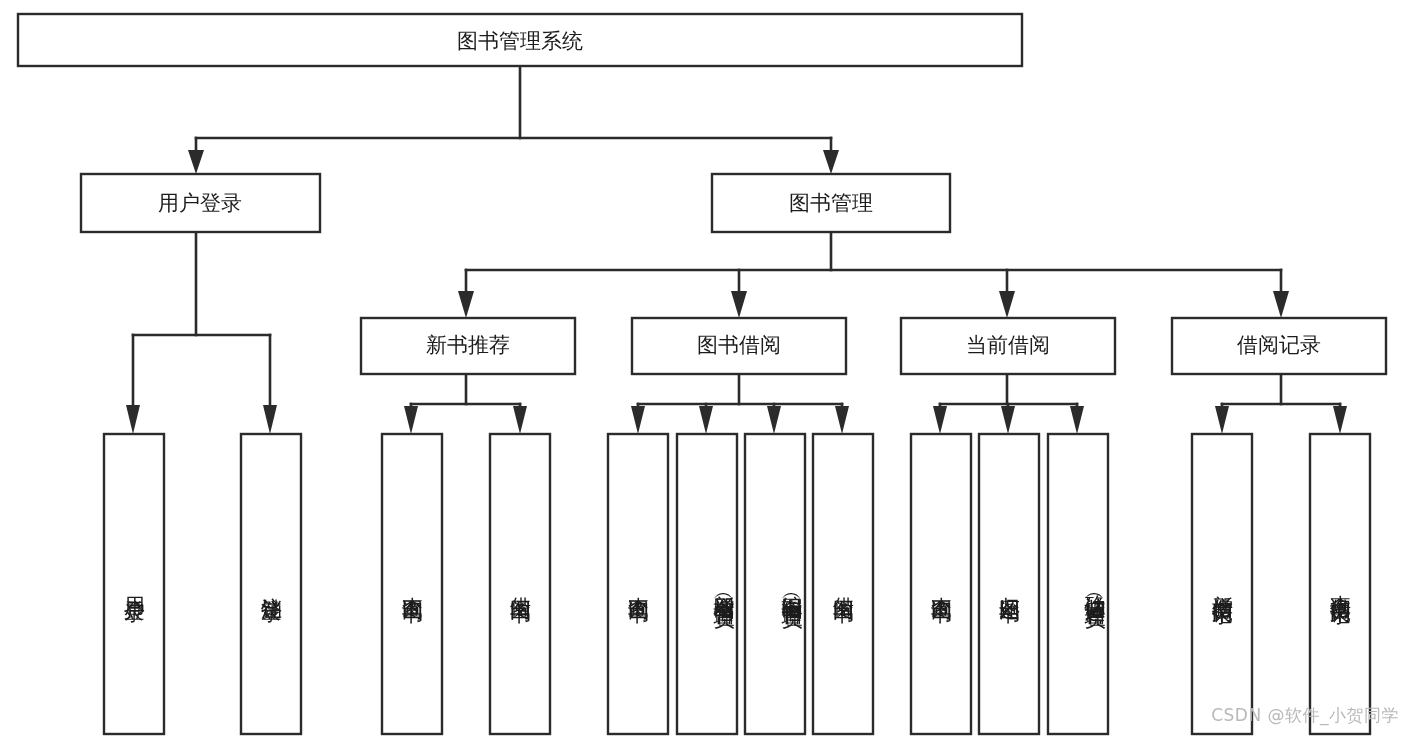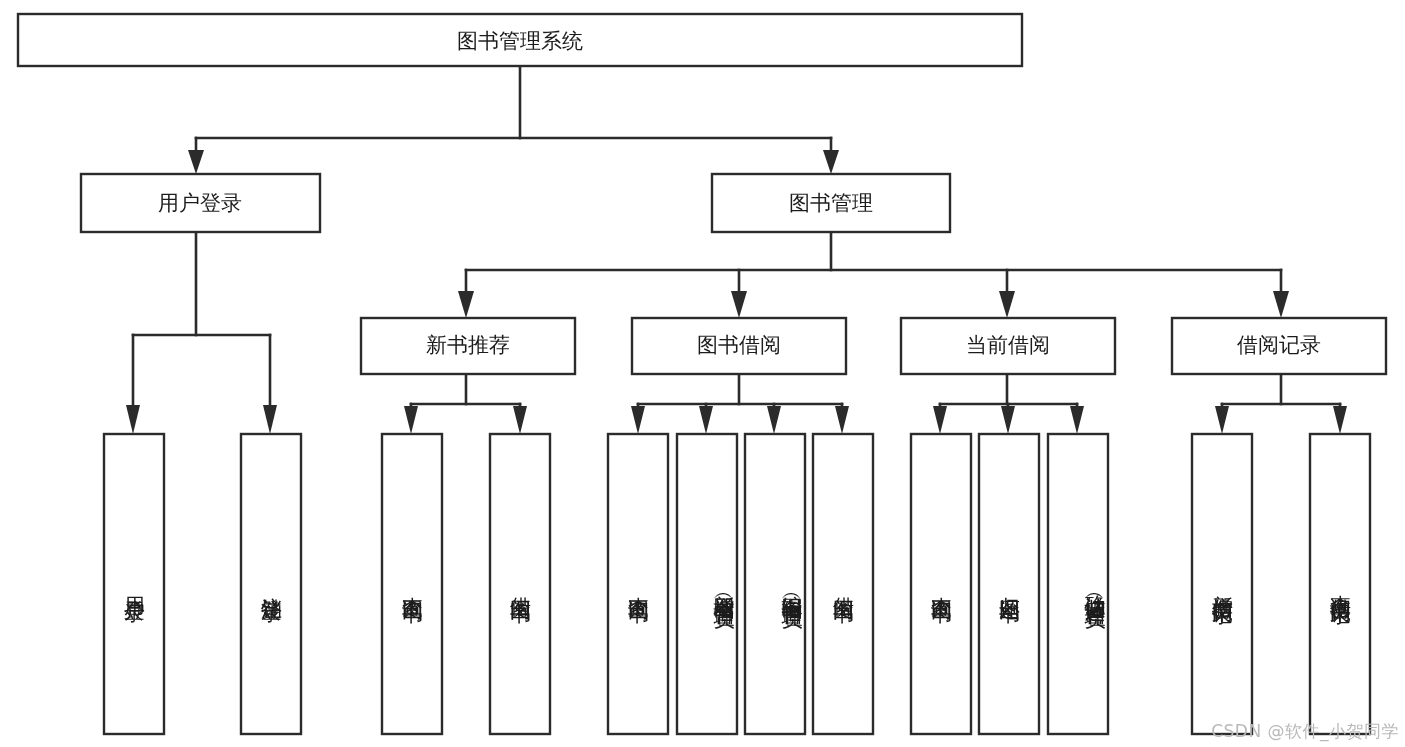--- a/index.html
+++ b/index.html
@@ -57,21 +57,21 @@
     line-height: 1.28;
     color: #1c1c1c;
     letter-spacing: 2px;
     text-align: center;
     white-space: nowrap;
     user-select: none;
   }
   .watermark {
     position: absolute;
     right: 6px;
-    bottom: 4px;
+    bottom: 20px;
     font-family: "DejaVu Sans", "Liberation Sans", sans-serif;
     font-size: 17px;
     color: #b9b9b9;
     letter-spacing: 0.5px;
     white-space: nowrap;
   }
 </style>
 </head>
 <body>
 

